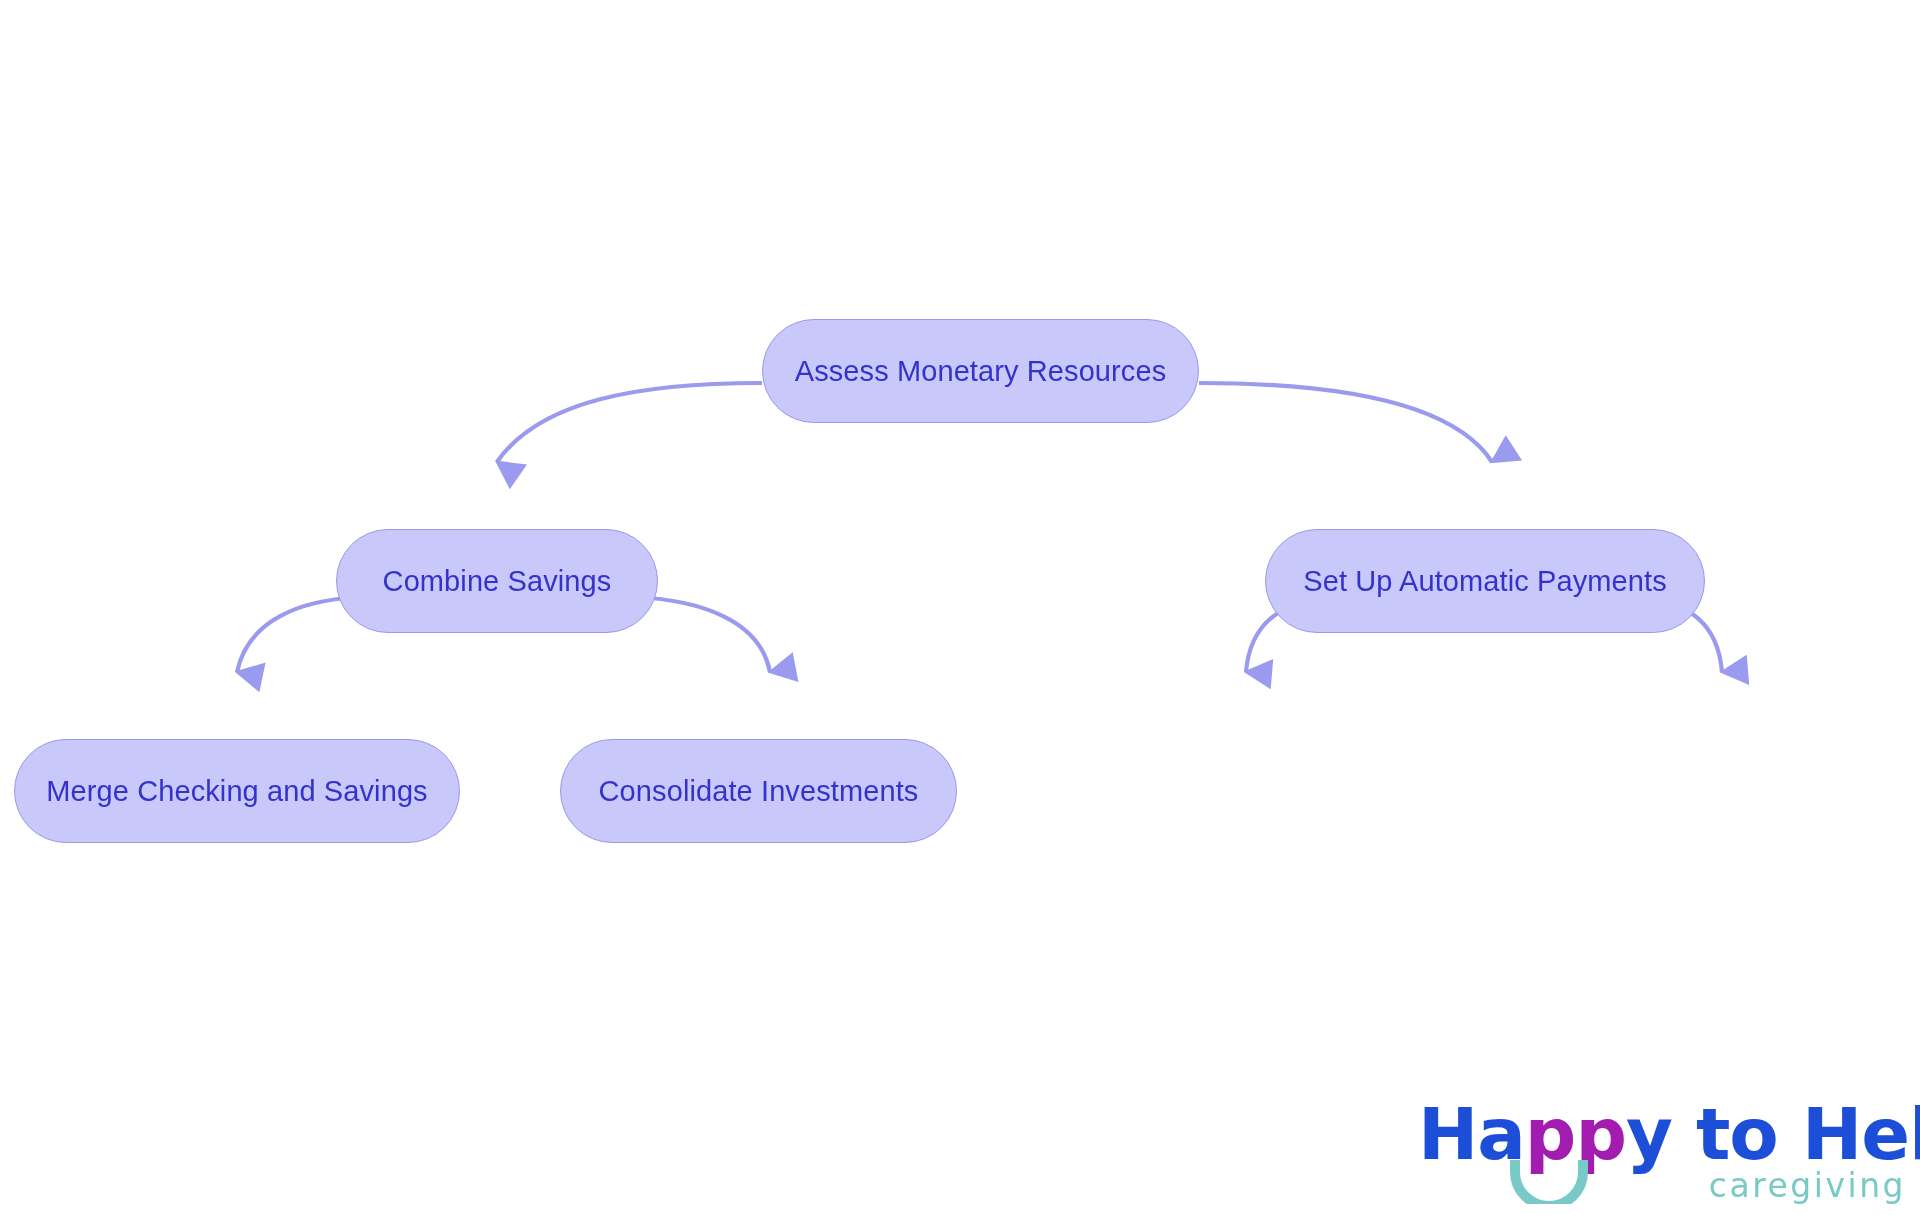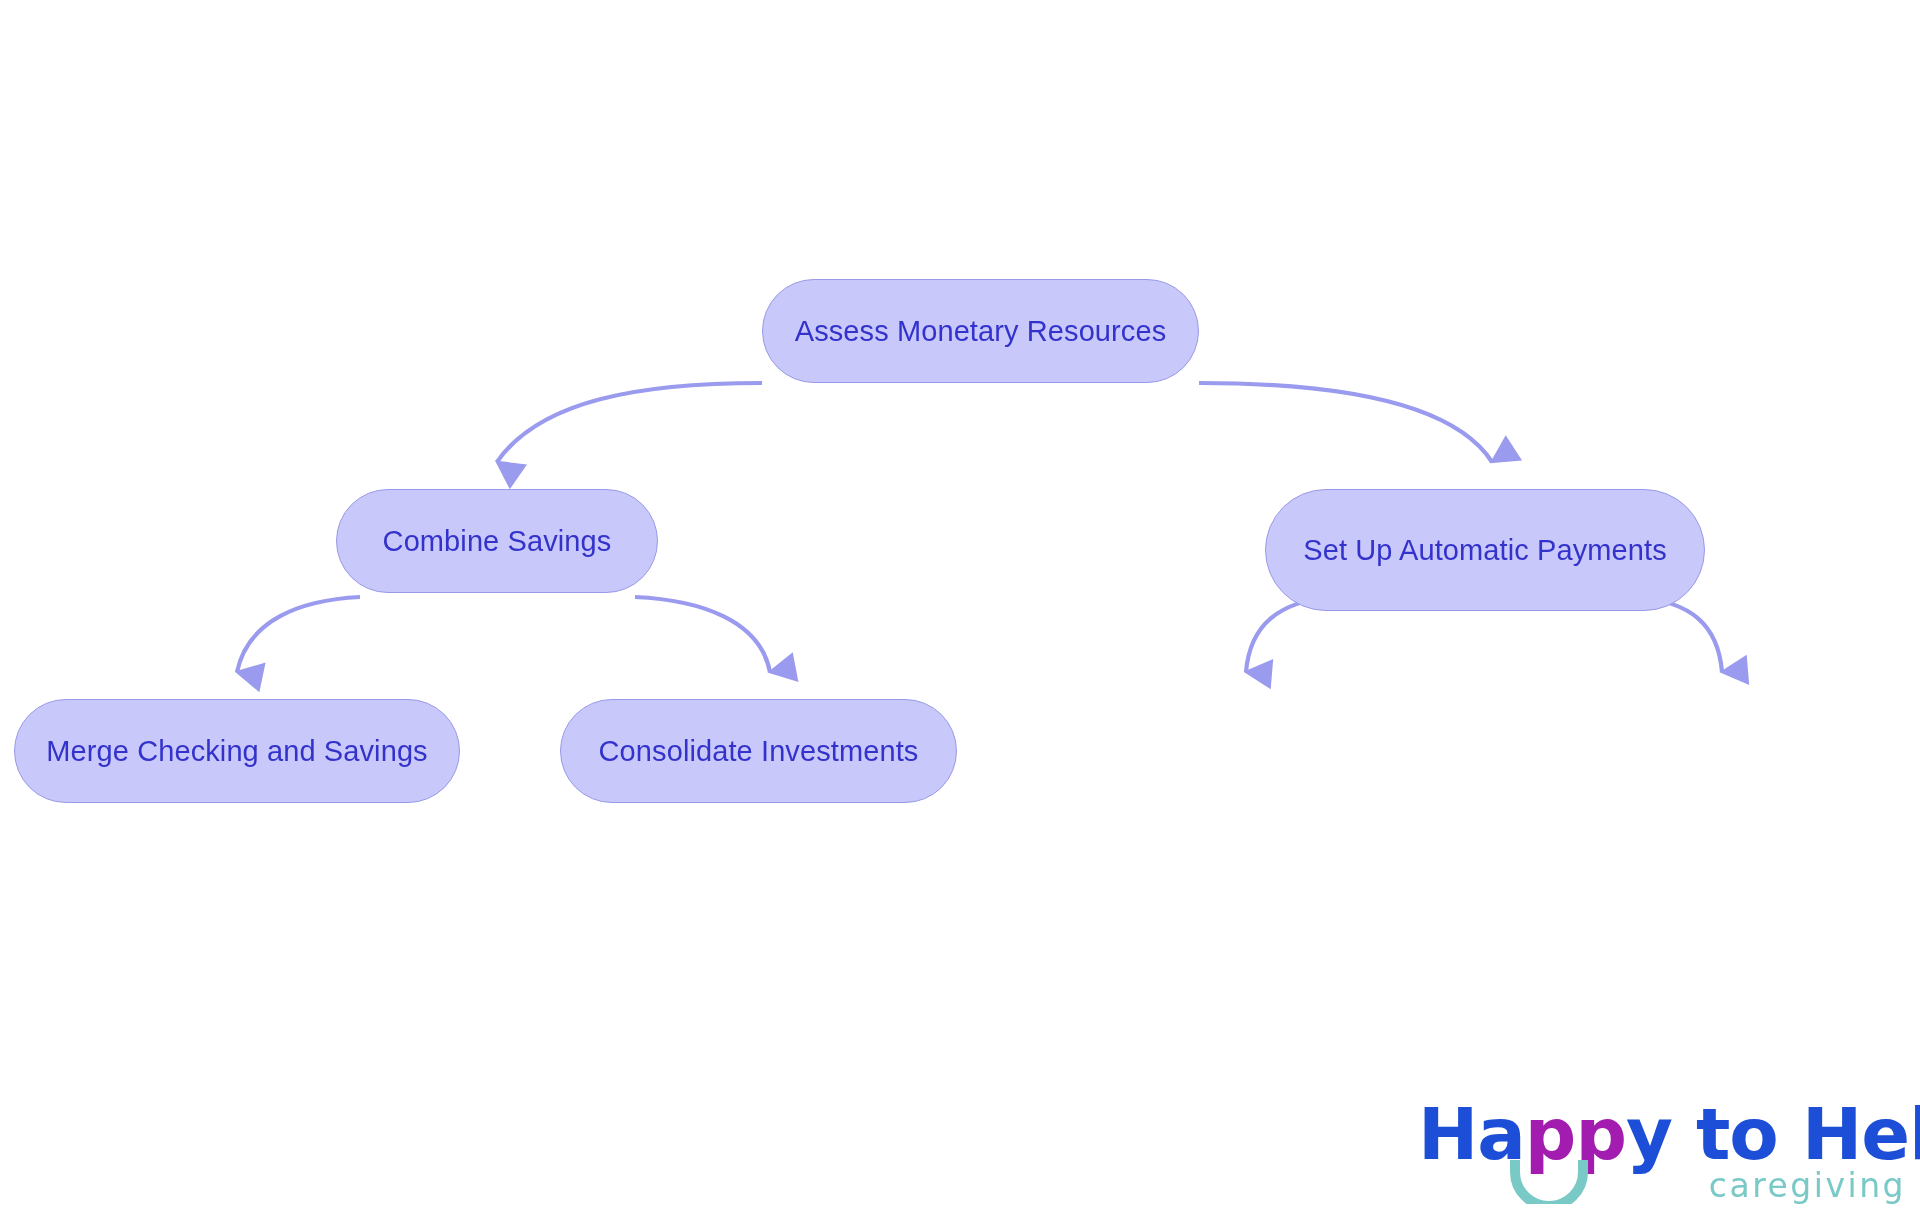--- a/index.html
+++ b/index.html
@@ -34,20 +34,21 @@
   .node {
     position: absolute;
     box-sizing: border-box;
     background: #c8c8fa;
     border: 1.6px solid #9a9ae8;
     border-radius: 999px;
     display: flex;
     align-items: center;
     justify-content: center;
     text-align: center;
+    margin-top: 40px;
   }
 
   .node-label {
     color: #3333cc;
     font-family: "Liberation Sans", sans-serif;
     font-weight: 400;
     letter-spacing: 0.1px;
     white-space: nowrap;
     line-height: 1;
   }
@@ -124,21 +125,21 @@
   </svg>
 
   <div class="node lvl0" style="left:762px; top:279px; width:437px; height:104px;">
     <span class="node-label">Assess Monetary Resources</span>
   </div>
 
   <div class="node lvl1" style="left:336px; top:489px; width:322px; height:104px;">
     <span class="node-label">Combine Savings</span>
   </div>
 
-  <div class="node lvl1" style="left:1265px; top:489px; width:440px; height:122px;">
+  <div class="node lvl1" style="left:1265px; top:489px; width:440px; height:104px;">
     <span class="node-label">Set Up Automatic Payments</span>
   </div>
 
   <div class="node lvl2" style="left:560px; top:699px; width:397px; height:104px;">
     <span class="node-label">Consolidate Investments</span>
   </div>
 
   <div class="node lvl2" style="left:14px; top:699px; width:446px; height:104px;">
     <span class="node-label">Merge Checking and Savings</span>
   </div>

